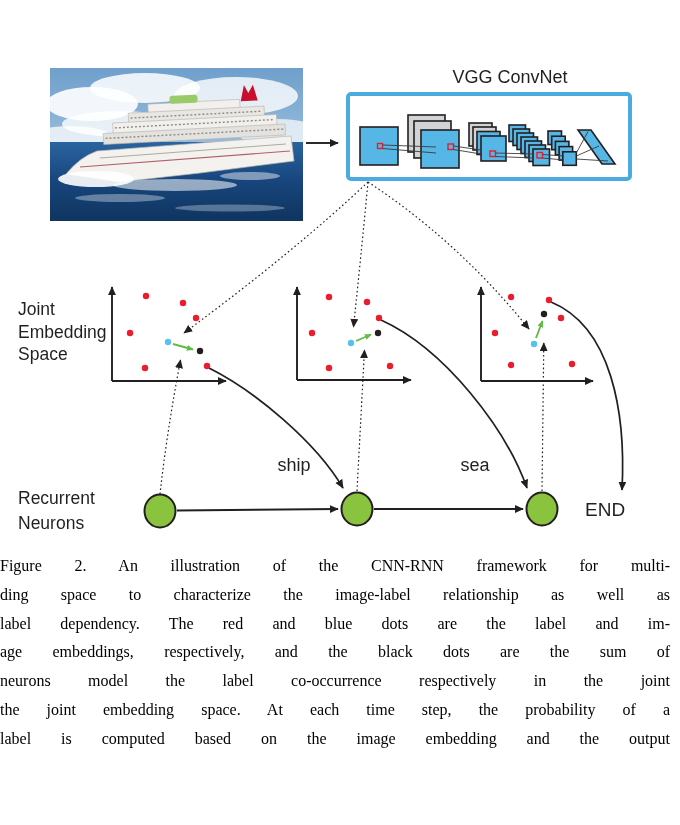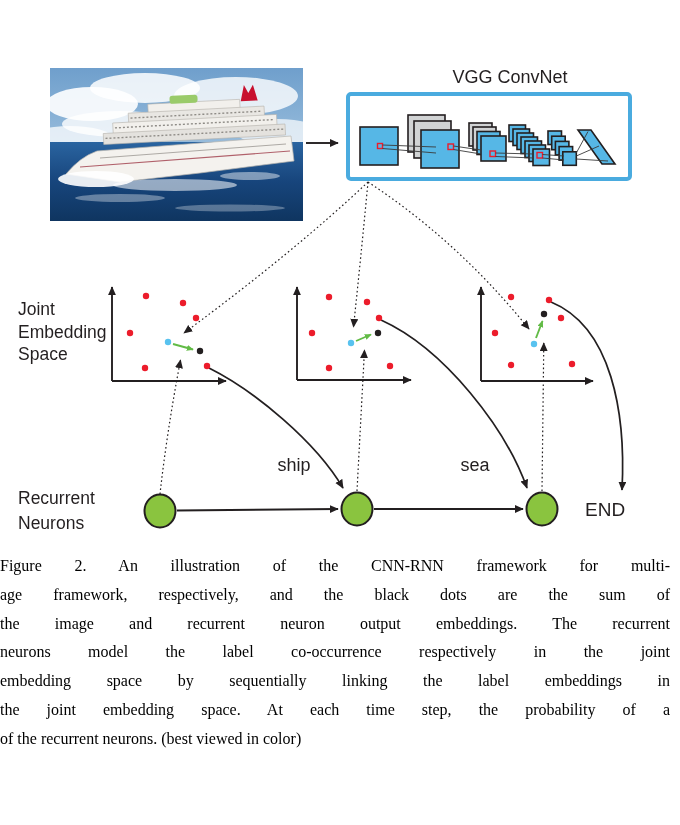--- a/index.html
+++ b/index.html
@@ -242,20 +242,20 @@
       <text x="18" y="483" class="diag-label">Neurons</text>
     </g>
     <text x="294" y="425" text-anchor="middle" class="step-label">ship</text>
     <text x="475" y="425" text-anchor="middle" class="step-label">sea</text>
     <text x="585" y="470" class="end-label">END</text>
   </svg>
 
   
   <figcaption class="caption" id="caption">
       <div class="cap-line">Figure 2. An illustration of the CNN-RNN framework for multi-</div>
-      <div class="cap-line">age framework, respectively, and the black dots are the sum of</div>
-      <div class="cap-line">the image and recurrent neuron output embeddings. The recurrent</div>
+      <div class="cap-line">ding space to characterize the image-label relationship as well as</div>
+      <div class="cap-line">label dependency.  The red and blue dots are the label and im-</div>
+      <div class="cap-line">age embeddings, respectively, and the black dots are the sum of</div>
       <div class="cap-line">neurons model the label co-occurrence respectively in the joint</div>
-      <div class="cap-line">embedding space by sequentially linking the label embeddings in</div>
       <div class="cap-line">the joint embedding space. At each time step, the probability of a</div>
-      <div class="cap-line last">of the recurrent neurons. (best viewed in color)</div>
+      <div class="cap-line">label is computed based on the image embedding and the output</div>
     </figcaption>
 </div>
 
 </body></html>

